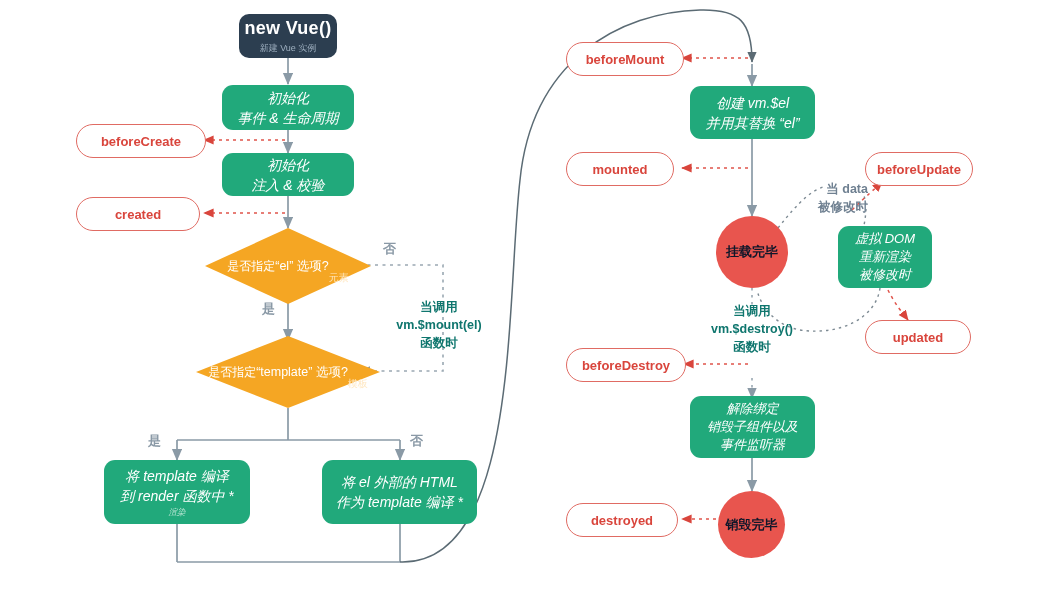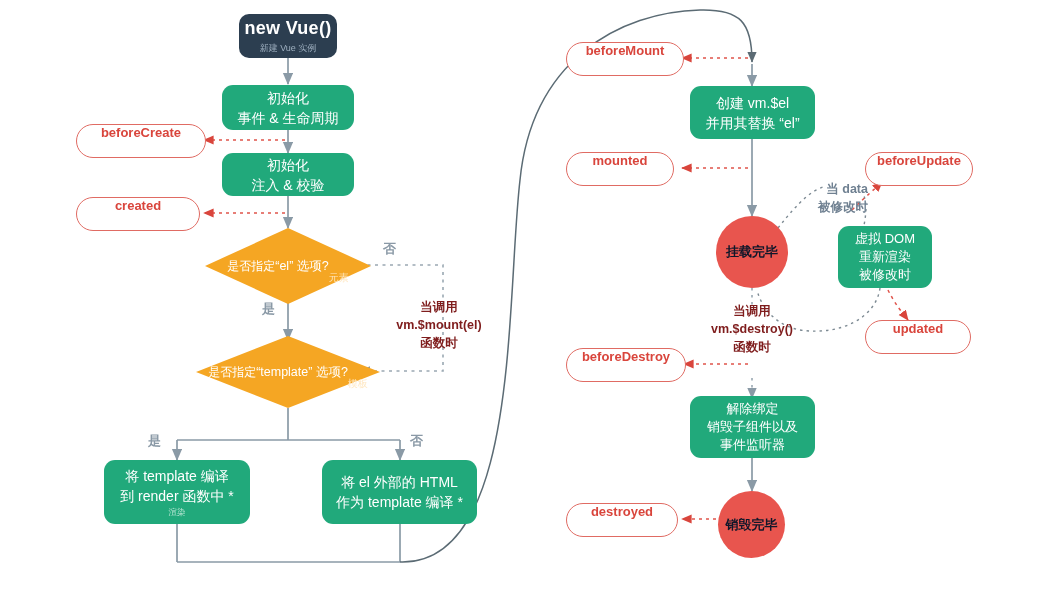--- a/index.html
+++ b/index.html
@@ -18,21 +18,21 @@
 
   
   .start{
     background:#2c3e50;color:#ffffff;border-radius:10px;
   }
   .start .t1{font-size:18px;font-weight:bold;letter-spacing:.3px;}
   .start .t2{font-size:9px;color:#9fb0c0;margin-top:3px;font-weight:normal;}
 
   
   .green{
-    background:#21a97b;color:#ffffff;border-radius:11px;
+    background:#21a97b;color:#ffffff;border-radius:11px;font-style:italic;
   }
   .green .line{font-size:14px;line-height:20px;font-weight:500;white-space:nowrap;}
   .green .sub{font-size:8.5px;color:#b9e6d4;line-height:11px;margin-top:1px;}
   .diamond-wrap{position:absolute;}
   .diamond-shape{position:absolute;left:0;top:0;width:100%;height:100%;
       background:#f5a623;
       clip-path:polygon(50% 0%,100% 50%,50% 100%,0% 50%);}
   .diamond-text{position:absolute;left:0;top:0;width:100%;height:100%;
       display:flex;align-items:center;justify-content:center;
       text-align:center;color:#ffffff;}
@@ -43,26 +43,26 @@
   
   .circle{
     background:#e8554e;color:#0f172a;border-radius:50%;
     font-size:13px;font-weight:bold;
   }
 
   
   .hook{
     background:#ffffff;border:1.6px solid #e06b63;border-radius:18px;
     color:#d9453c;font-size:13px;font-weight:bold;
-    display:flex;align-items:flex-start;justify-content:center;
+    display:flex;align-items:center;justify-content:center;
     white-space:nowrap;
   }
 
   
-  .label{position:absolute;color:#7f1d1d;font-size:12.5px;line-height:18px;
+  .label{position:absolute;color:#0f766e;font-size:12.5px;line-height:18px;
          text-align:center;white-space:nowrap;font-weight:600;}
   .label.yn{font-size:13px;color:#8a99a6;font-weight:600;}
   .label.dataLbl{color:#6f8091;text-align:right;}
 </style>
 </head>
 <body>
 
 <div id="stage">
 
   <svg class="wires" viewBox="0 0 1051 591">

